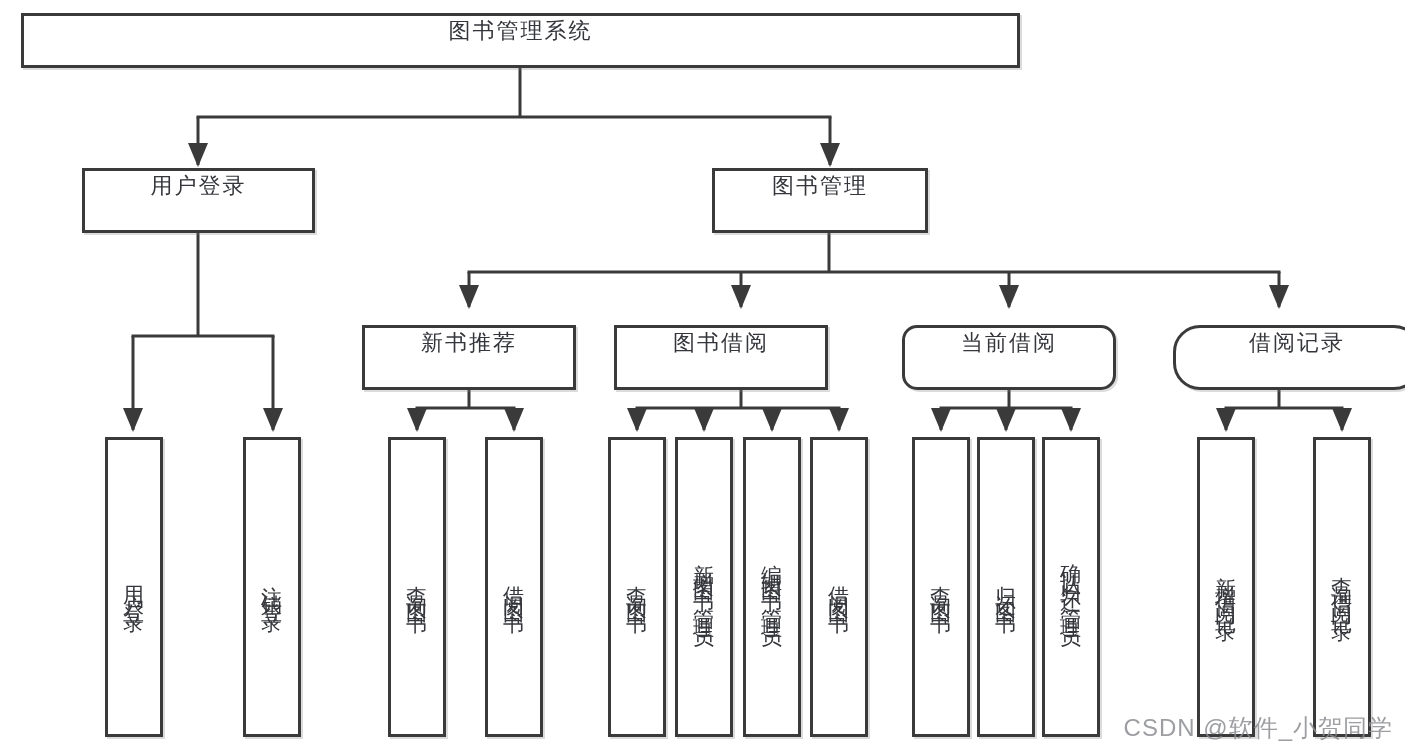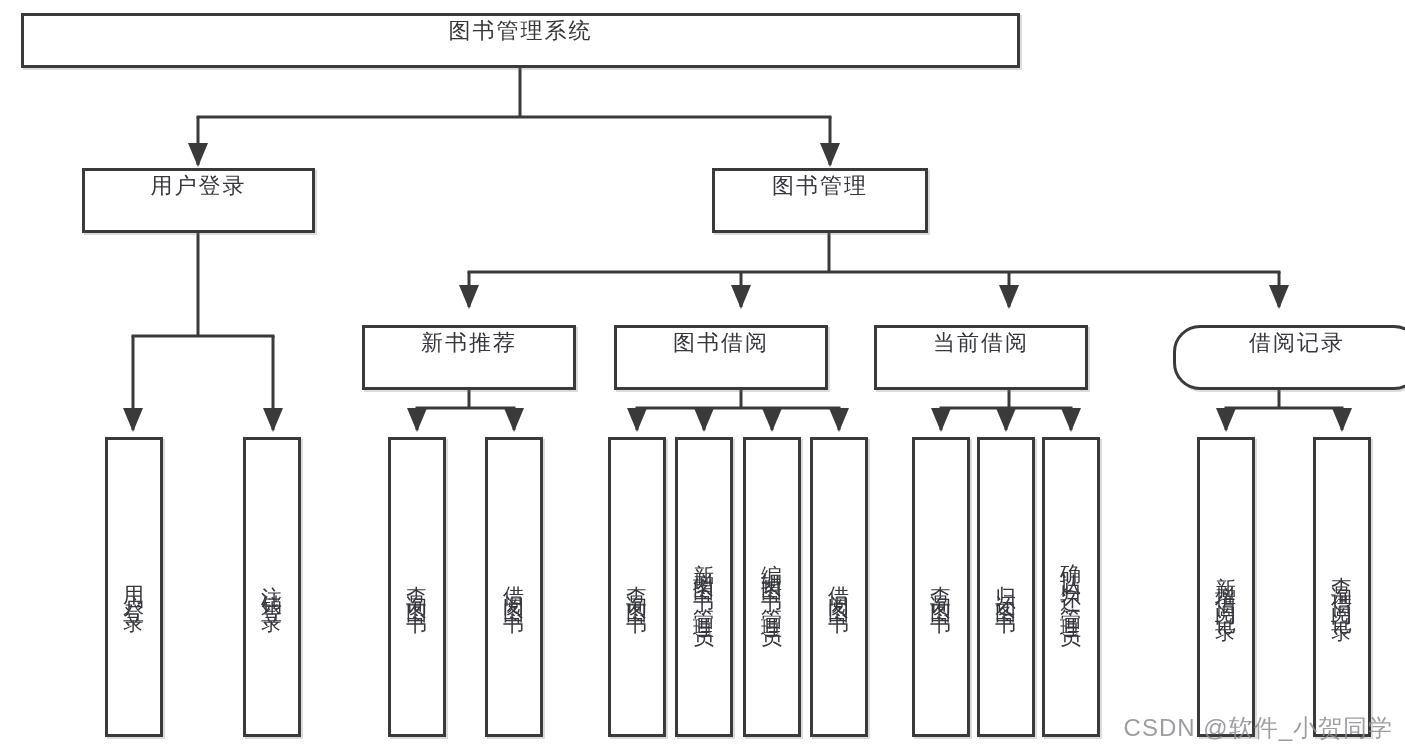--- a/index.html
+++ b/index.html
@@ -134,21 +134,21 @@
   <div class="box lvl2" style="left:712px; width:216px;">
     <span>图书管理</span>
   </div>
 
   <div class="box lvl3" style="left:362px; width:214px;">
     <span>新书推荐</span>
   </div>
   <div class="box lvl3" style="left:614px; width:214px;">
     <span>图书借阅</span>
   </div>
-  <div class="box lvl3" style="left:874px; width:214px;">
+  <div class="box lvl3" style="left:902px; width:214px;border-radius:15px;">
     <span>当前借阅</span>
   </div>
   <div class="box lvl3" style="left:1173px; width:248px;border-radius:27px;">
     <span>借阅记录</span>
   </div>
 
   <div class="vbox" style="left:105px;">
     <span class="vlabel">用户登录</span>
   </div>
   <div class="vbox" style="left:243px;">

